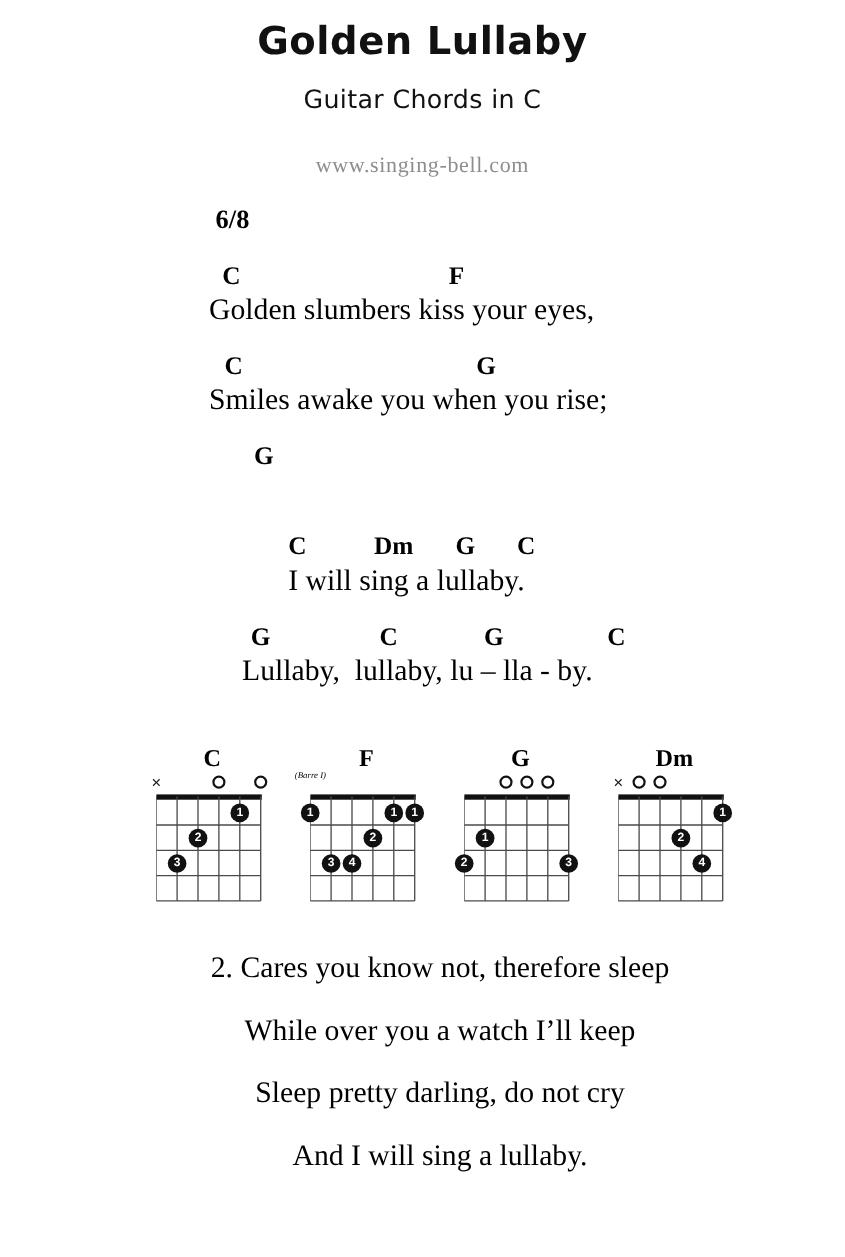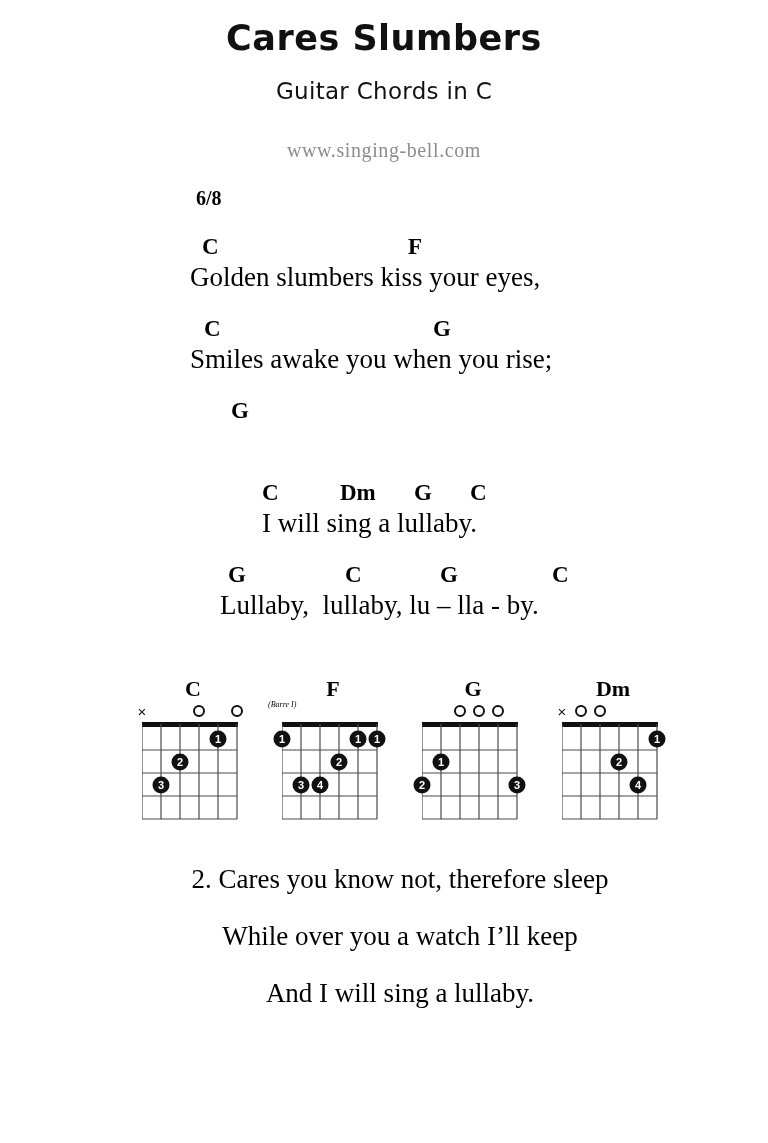--- a/index.html
+++ b/index.html
@@ -53,21 +53,21 @@
   
   .sheet {
     position: absolute;
     left: 190px;
     top: 188px;
     width: 420px;
   }
   .time-sig {
     font-family: "Liberation Serif", serif;
     font-weight: bold;
-    font-size: 20px;
+    font-size: 24px;
     line-height: 1;
     margin: 0 0 26px 6px;
   }
   .verse-block { position: relative; }
   .line-group {
     position: relative;
     height: 82px;
   }
   .chord-row {
     position: relative;
@@ -183,21 +183,21 @@
     font-size: 27px;
     line-height: 1;
     margin-bottom: 30px;
     white-space: pre;
     margin-left: 32px;
   }
 </style>
 </head>
 <body>
 
-<div class="title">Cares Slumbers</div>
+<div class="title">Golden Lullaby</div>
 <div class="subtitle">Guitar Chords in C</div>
 <div class="site-url">www.singing-bell.com</div>
 
 <div class="sheet">
   <div class="time-sig">6/8</div>
   <div class="verse-block" id="verse1-block">
       <div class="line-group">
         <div class="chord-row">
           <span class="chord" style="left: 12px;">C</span>
           <span class="chord" style="left: 218px;">F</span>
@@ -317,14 +317,15 @@
           <line x1="57" x2="57" y1="2" y2="97" stroke="#4a4a4a" stroke-width="1.2"></line>
           <line x1="76" x2="76" y1="2" y2="97" stroke="#4a4a4a" stroke-width="1.2"></line>
           <line x1="95" x2="95" y1="2" y2="97" stroke="#4a4a4a" stroke-width="1.2"></line>
         </svg><div class="dot" style="left: 95px; top: 16.5px;">1</div><div class="dot" style="left: 57px; top: 39.5px;">2</div><div class="dot" style="left: 76px; top: 62.5px;">4</div></div>
     </div>
   </div>
 
 <div class="verse2" id="verse2-block">
     <div class="v2-line">2. Cares you know not, therefore sleep</div>
     <div class="v2-line">While over you a watch I’ll keep</div>
+    <div class="v2-line">Sleep pretty darling, do not cry</div>
     <div class="v2-line">And I will sing a lullaby.</div>
   </div>
 
 </body></html>

